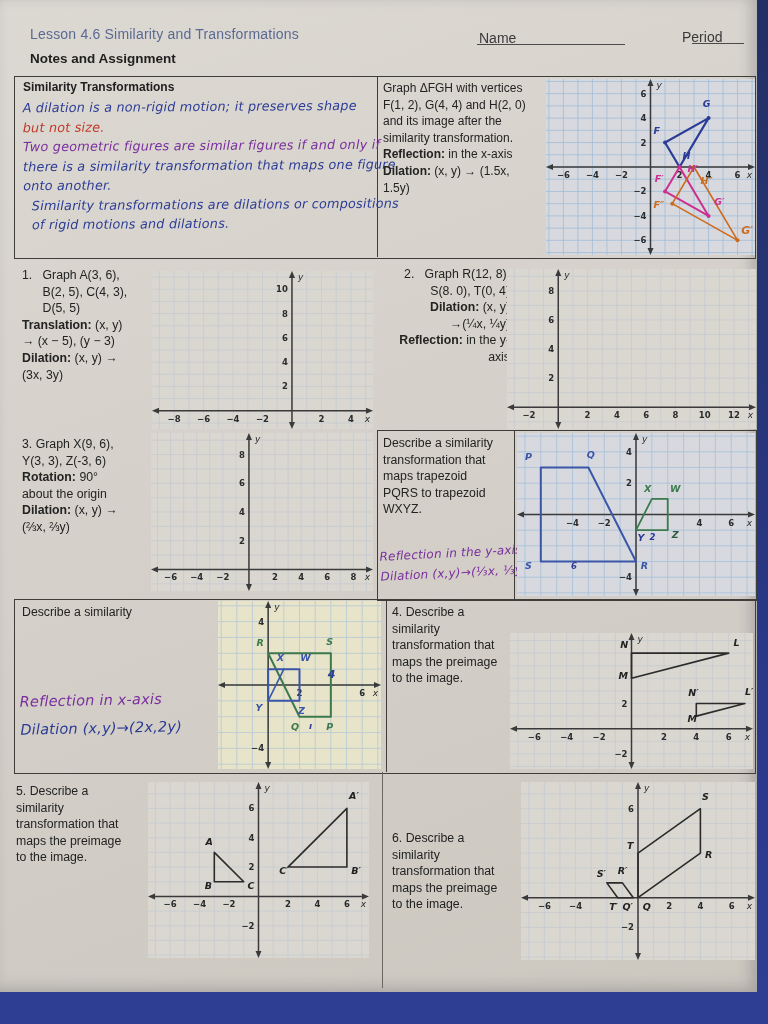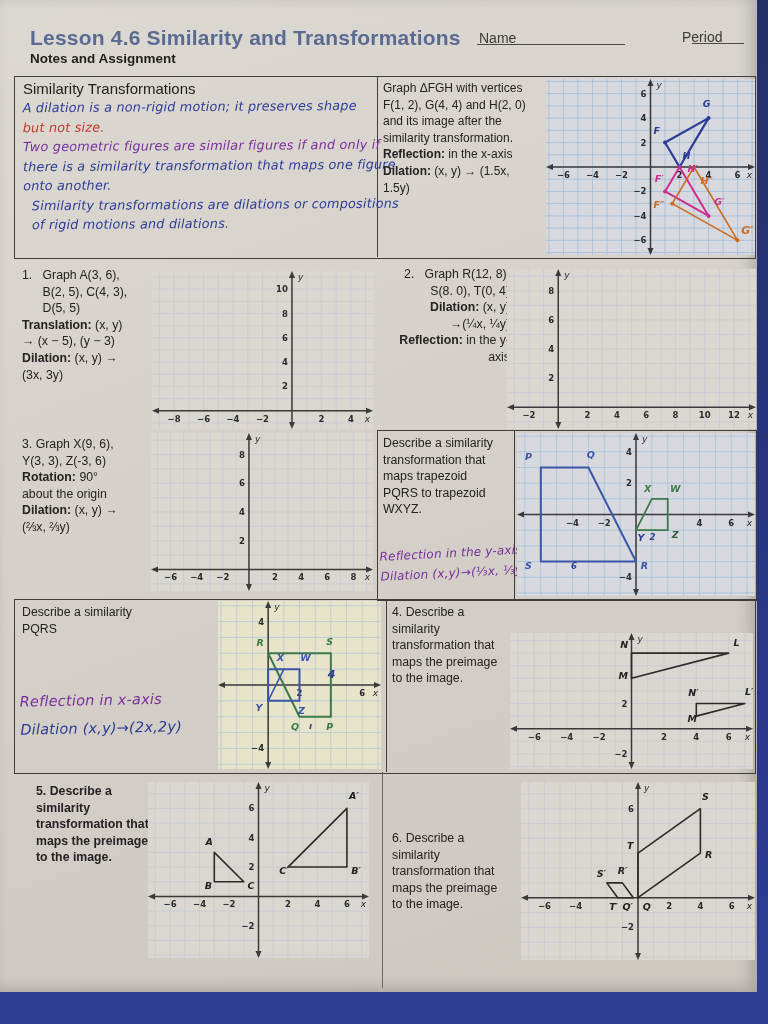--- a/index.html
+++ b/index.html
@@ -3,30 +3,30 @@
 <meta charset="utf-8">
 <style>
   html,body{margin:0;padding:0;}
   #page{position:relative;width:768px;height:1024px;overflow:hidden;
         background:linear-gradient(180deg,#233066 0%,#2b3a8f 80%,#2e3f93 100%);
         font-family:"Liberation Sans",sans-serif;color:#262626;}
   #paper{position:absolute;left:0;top:0;width:757px;height:992px;
          background:linear-gradient(160deg,#dcd8d2 0%,#d5d1ca 45%,#ccc7bf 100%);
          box-shadow:inset -6px -4px 14px rgba(60,60,80,.25);}
   .abs{position:absolute;}
-  .title{font-size:21px;color:#5a6a92;font-weight:700;letter-spacing:.2px;}
+  .title{font-size:14px;color:#5a6a92;font-weight:400;letter-spacing:.2px;}
   .subtitle{font-size:13.5px;font-weight:700;color:#1f1f1f;}
   .fieldlabel{font-size:14px;color:#3a3a3a;margin-left:42px;}
   .rule{border-bottom:1.2px solid #4a4a4a;height:1px;}
   .boxed{border:1.4px solid #3f3d3a;}
   .vline{border-left:1.3px solid #3f3d3a;}
   .ptext{font-size:12.3px;line-height:16.6px;color:#232323;}
   .ptext .tline{white-space:pre;}
   .b{font-weight:700;}
-  .heading{font-size:15px;font-weight:400;color:#1e1e1e;}
+  .heading{font-size:12px;font-weight:700;color:#1e1e1e;}
   .hand{font-family:"DejaVu Sans",sans-serif;font-style:italic;letter-spacing:.2px;}
   .hand .hline{white-space:pre;}
   svg{display:block;}
 </style>
 </head>
 <body>
 
 <div id="page">
   <div id="paper">
 
@@ -379,21 +379,20 @@
         <text x="120.58666666666664" y="108.14423076923077" fill="#2c3c96" font-size="9.5" font-family="&quot;DejaVu Sans&quot;,sans-serif" font-weight="700" text-anchor="start" font-style="italic">Y</text>
         <text x="154.70000000000002" y="105.00961538461539" fill="#2f5c3f" font-size="9.5" font-family="&quot;DejaVu Sans&quot;,sans-serif" font-weight="700" text-anchor="start" font-style="italic">Z</text>
         <text x="132.48666666666665" y="107.36057692307692" fill="#2c3c96" font-size="8.5" font-family="&quot;DejaVu Sans&quot;,sans-serif" font-weight="700" text-anchor="start" font-style="italic">2</text>
         <text x="53.94666666666667" y="136.35576923076923" fill="#2c3c96" font-size="8.5" font-family="&quot;DejaVu Sans&quot;,sans-serif" font-weight="700" text-anchor="start" font-style="italic">6</text>
       </svg>
 
     <div class="abs boxed" style="left:14px;top:599px;width:740px;height:173px;"></div>
     <div class="abs vline" style="left:386px;top:599px;height:173px;"></div>
     <div class="abs ptext" style="left:22px;top:604px;width:195px;">
         <div class="tline"><span>Describe a similarity</span></div>
-        <div class="tline"><span>PQRS</span></div>
       </div>
     <div class="abs hand" style="left:20px;top:686px;font-size:14.5px;line-height:28px;transform:rotate(-1.2deg);">
         <div class="hline" style="color: rgb(122, 47, 158);">Reflection in x-axis</div>
         <div class="hline" style="color: rgb(44, 60, 150);">Dilation (x,y)→(2x,2y)</div>
       </div>
     <svg class="abs" style="left:218px;top:601px;" width="163" height="168" viewBox="0 0 163 168">
         <rect x="0" y="0" width="163" height="168" fill="#e8e4c9"></rect>
         <line x1="3.1346153846153872" y1="0" x2="3.1346153846153872" y2="168" stroke="#b5c8d6" stroke-width="0.8"></line>
         <line x1="18.80769230769231" y1="0" x2="18.80769230769231" y2="168" stroke="#b5c8d6" stroke-width="0.8"></line>
         <line x1="34.48076923076923" y1="0" x2="34.48076923076923" y2="168" stroke="#b5c8d6" stroke-width="0.8"></line>
@@ -498,21 +497,21 @@
         <polygon points="186.3,70.51851851851852 234.9,70.51851851851852 186.3,83.11111111111111" fill="none" stroke="#2b2b2b" stroke-width="1.6" stroke-linejoin="round" stroke-linecap="round"></polygon>
         <text x="110.16" y="15.1111111111111" fill="#222222" font-size="9.5" font-family="&quot;DejaVu Sans&quot;,sans-serif" font-weight="600" text-anchor="start" font-style="italic">N</text>
         <text x="223.56" y="12.592592592592581" fill="#222222" font-size="9.5" font-family="&quot;DejaVu Sans&quot;,sans-serif" font-weight="600" text-anchor="start" font-style="italic">L</text>
         <text x="108.53999999999999" y="45.962962962962976" fill="#222222" font-size="9.5" font-family="&quot;DejaVu Sans&quot;,sans-serif" font-weight="600" text-anchor="start" font-style="italic">M</text>
         <text x="178.2" y="62.96296296296296" fill="#222222" font-size="9.5" font-family="&quot;DejaVu Sans&quot;,sans-serif" font-weight="600" text-anchor="start" font-style="italic">N′</text>
         <text x="234.9" y="62.33333333333334" fill="#222222" font-size="9.5" font-family="&quot;DejaVu Sans&quot;,sans-serif" font-weight="600" text-anchor="start" font-style="italic">L′</text>
         <text x="177.39" y="89.40740740740742" fill="#222222" font-size="9.5" font-family="&quot;DejaVu Sans&quot;,sans-serif" font-weight="600" text-anchor="start" font-style="italic">M′</text>
       </svg>
 
     <div class="abs vline" style="left:382px;top:772px;height:216px;border-left-color:#6b6861;"></div>
-    <div class="abs ptext" style="left:36px;top:783px;width:130px;font-weight:bold;">
+    <div class="abs ptext" style="left:16px;top:783px;width:130px;">
         <div class="tline"><span>5. Describe a</span></div>
         <div class="tline"><span>similarity</span></div>
         <div class="tline"><span>transformation that</span></div>
         <div class="tline"><span>maps the preimage</span></div>
         <div class="tline"><span>to the image.</span></div>
       </div>
     <svg class="abs" style="left:148px;top:782px;" width="221" height="176" viewBox="0 0 221 176">
         <rect x="0" y="0" width="221" height="176" fill="#dad7d0"></rect>
         <line x1="7.366666666666666" y1="0" x2="7.366666666666666" y2="176" stroke="#c5cad2" stroke-width="0.8"></line>
         <line x1="22.1" y1="0" x2="22.1" y2="176" stroke="#c5cad2" stroke-width="0.8"></line>

